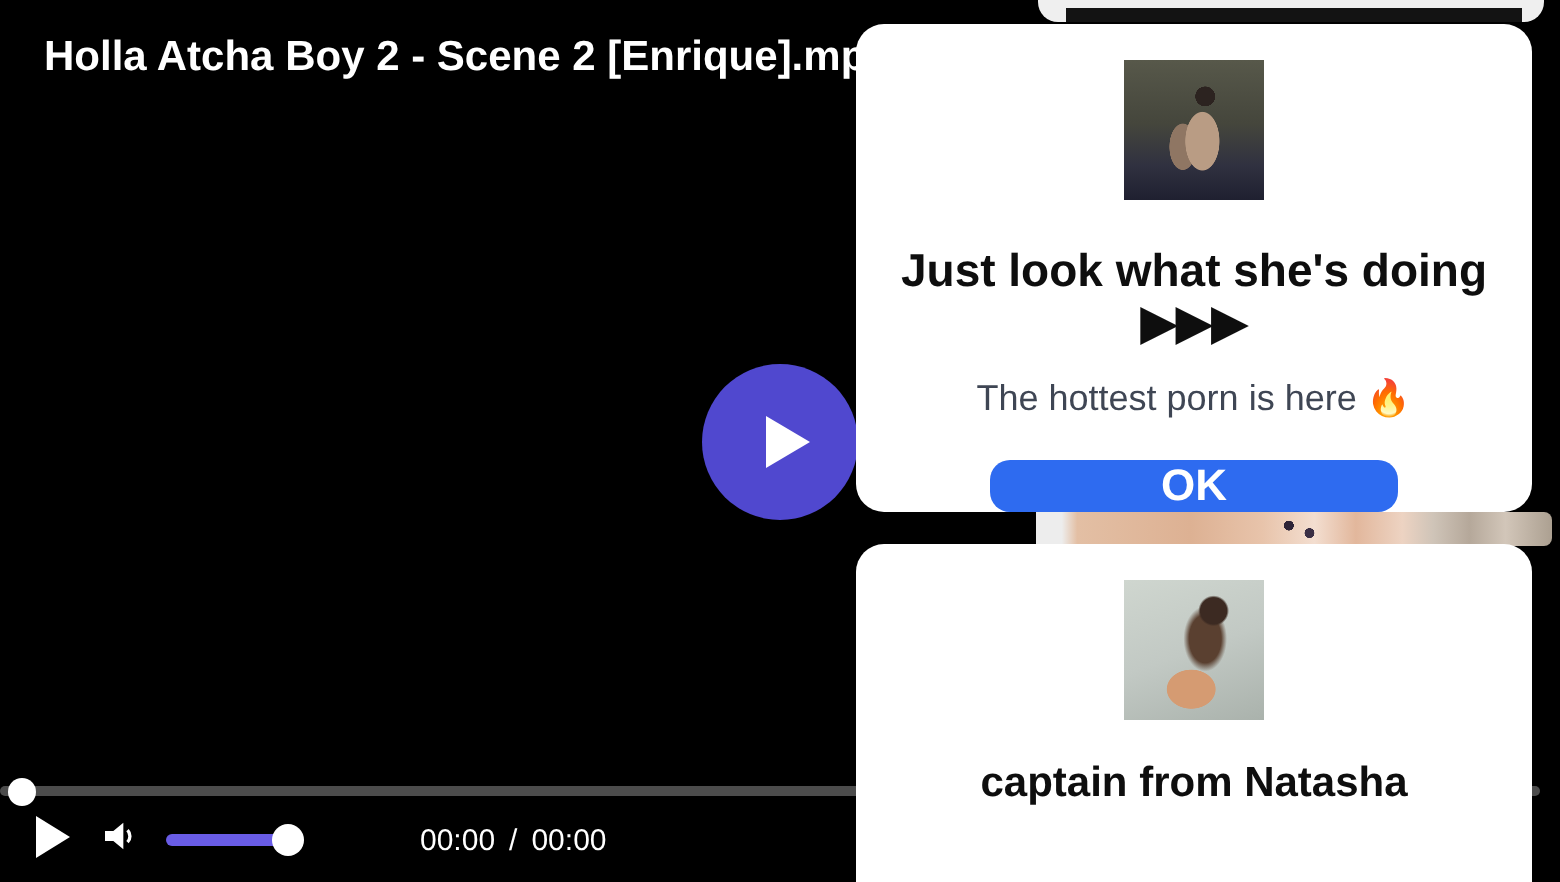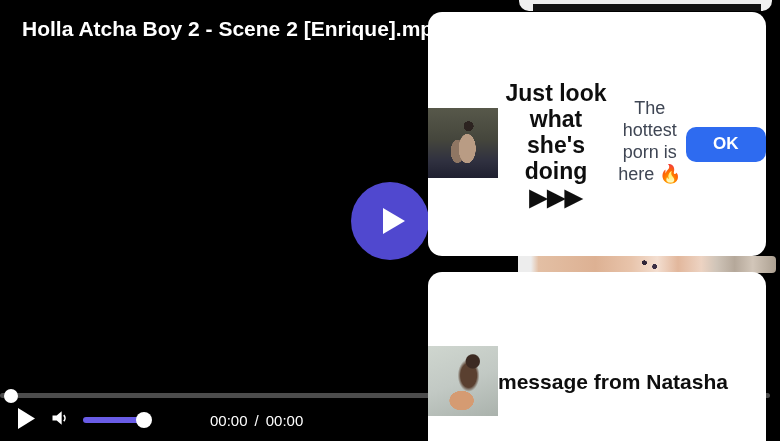--- a/index.html
+++ b/index.html
@@ -122,21 +122,21 @@
 
   
   .popup {
     position: absolute;
     left: 428px;
     width: 338px;
     background: #fff;
     border-radius: 14px;
     z-index: 3;
     display: flex;
-    flex-direction: row;
+    flex-direction: column;
     align-items: center;
     text-align: center;
     cursor: pointer;
   }
   .popup-promo   { top: 12px;  height: 244px; }
   .popup-message { top: 272px; height: 200px; border-radius: 14px 14px 0 0; }
 
   .popup .thumb {
     width: 70px; height: 70px;
     margin-top: 18px;
@@ -169,27 +169,27 @@
     line-height: 24px;
   }
   .popup .subtext {
     margin-top: 14px;
     font-size: 18px;
     color: #3f4654;
     line-height: 22px;
   }
   .ok-button {
     margin-top: 20px;
-    width: 244px; height: 35px;
+    width: 204px; height: 35px;
     border: none;
     border-radius: 10px;
     background: #2e6bf0;
     color: #fff;
     font-family: "Liberation Sans", sans-serif;
-    font-size: 17px;
+    font-size: 22px;
     font-weight: bold;
     cursor: pointer;
     display: flex; align-items: center; justify-content: center;
   }
 </style>
 </head>
 <body>
 
 <div class="stage">
 
@@ -231,16 +231,16 @@
 
   <div class="popup popup-promo">
     <div class="thumb thumb-dark"></div>
     <div class="heading">Just look what she's doing ▶▶▶</div>
     <div class="subtext">The hottest porn is here 🔥</div>
     <button class="ok-button">OK</button>
   </div>
 
   <div class="popup popup-message">
     <div class="thumb thumb-selfie"></div>
-    <div class="heading">message from Natasha</div>
+    <div class="heading">captain from Natasha</div>
   </div>
 
 </div>
 
 </body></html>

